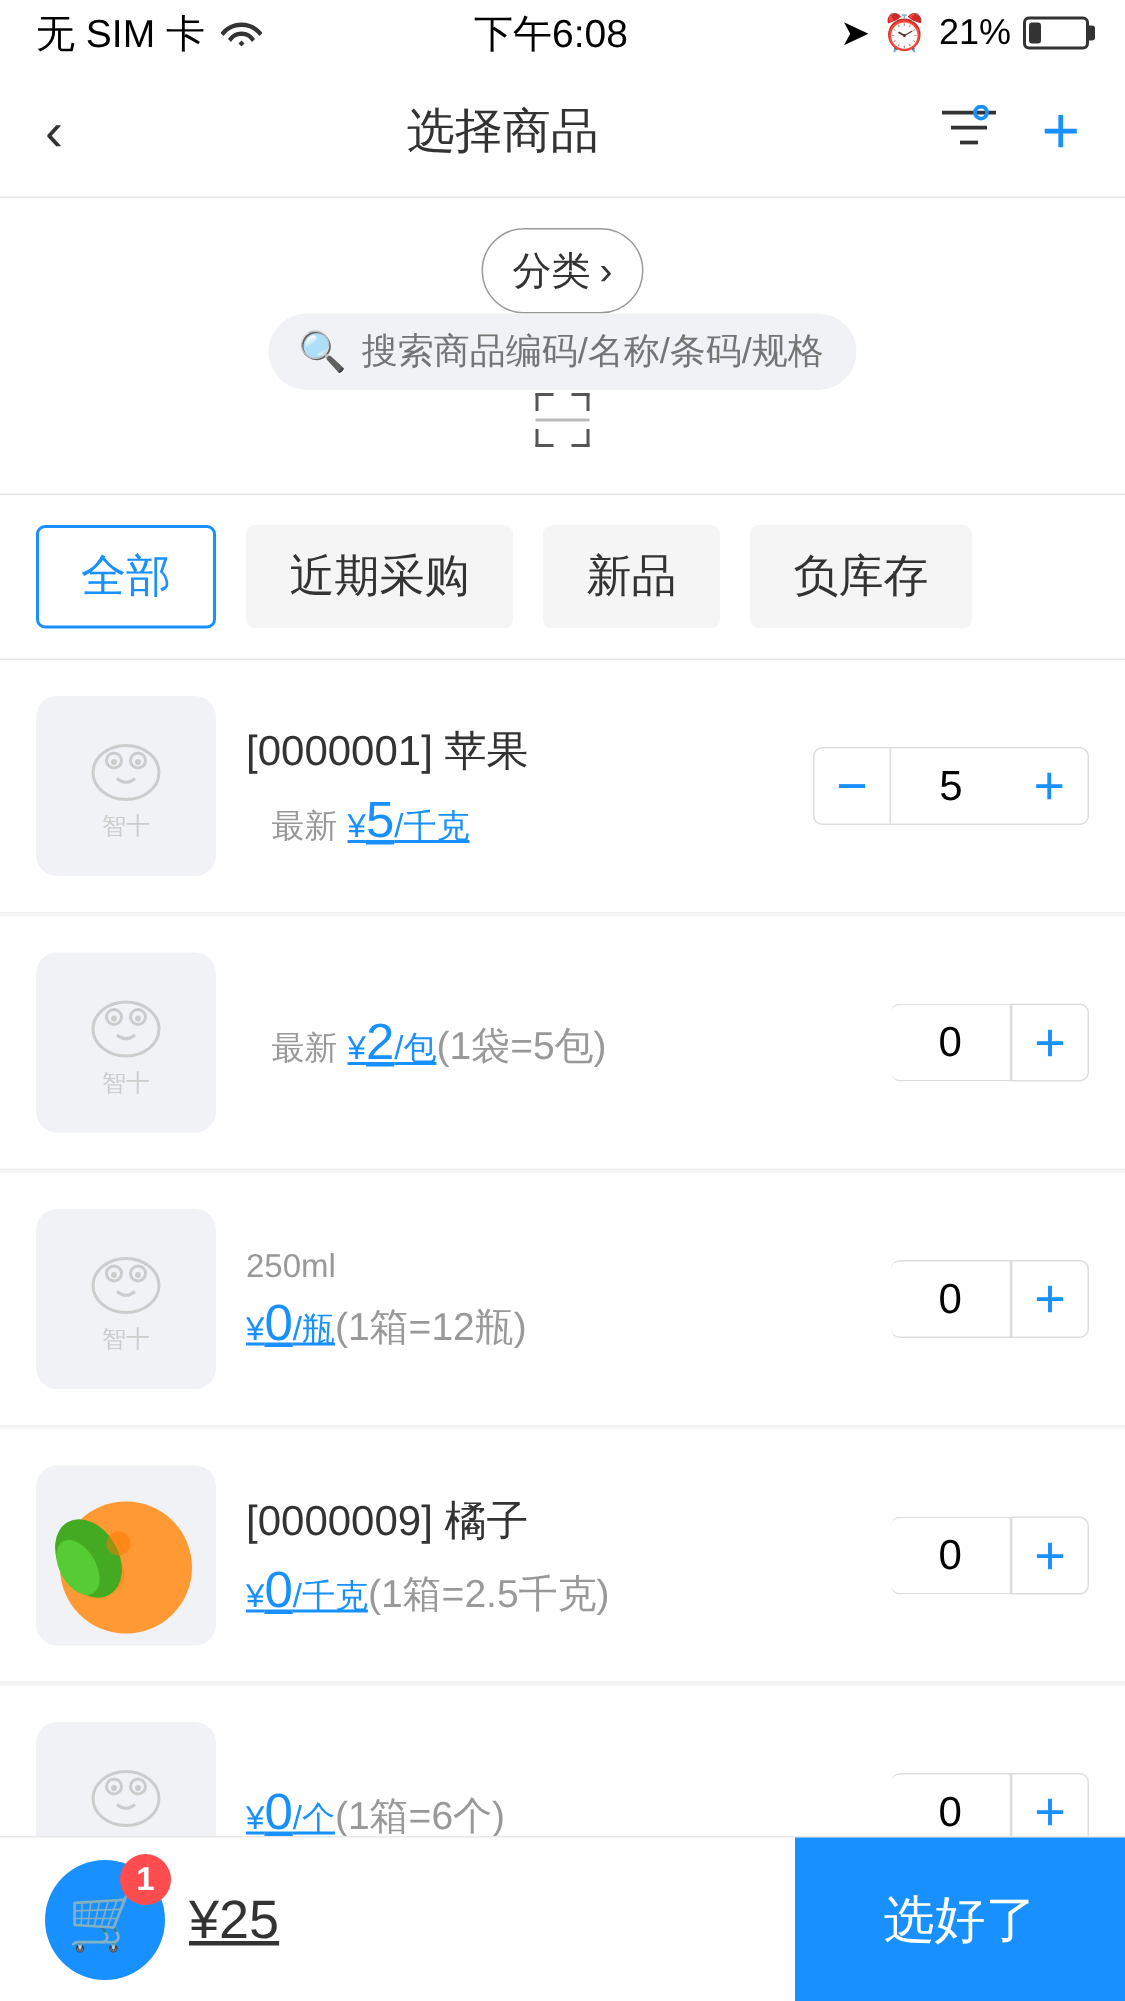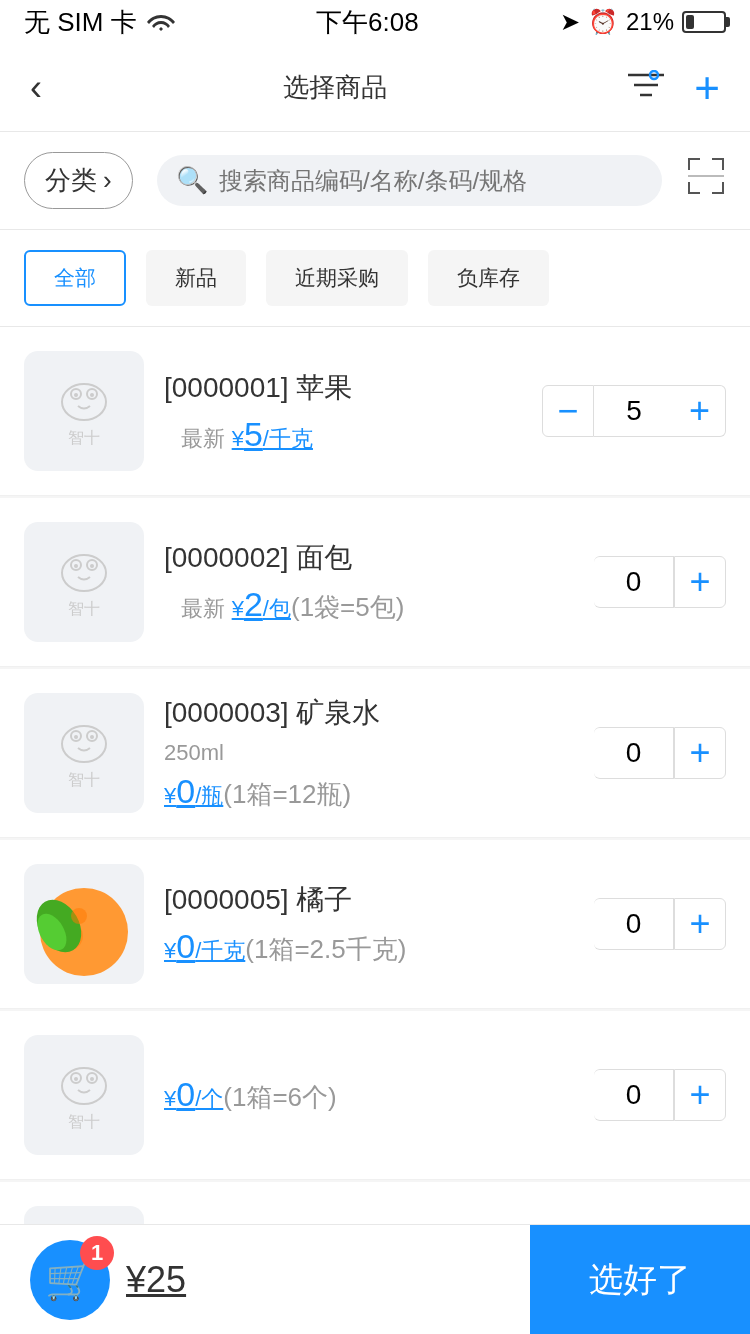--- a/index.html
+++ b/index.html
@@ -42,33 +42,34 @@
     
     .nav-bar {
       background: #fff;
       height: 88px;
       display: flex;
       align-items: center;
       justify-content: space-between;
       padding: 0 30px;
       border-bottom: 1px solid #e8e8e8;
     }
-    .nav-title { font-size: 26px; font-weight: 500; color: #333; }
+    .nav-title { font-size: 32px; font-weight: 500; color: #333; }
     .nav-actions { display: flex; align-items: center; gap: 30px; }
     .nav-icon { font-size: 36px; color: #333; cursor: pointer; }
     .nav-back { font-size: 36px; color: #333; }
 
     
     .filter-bar {
       background: #fff;
       padding: 20px 24px;
       display: flex;
       align-items: center;
-      gap: 24px;
+      gap: 0;
       border-bottom: 1px solid #e8e8e8;
+      flex-direction: column;
     }
     .category-btn {
       display: flex; align-items: center; gap: 6px;
       border: 1px solid #999; border-radius: 30px;
       padding: 10px 20px;
       font-size: 26px; color: #333;
       white-space: nowrap;
       background: #fff;
     }
     .search-box {
@@ -90,21 +91,21 @@
     .tab-bar {
       background: #fff;
       display: flex;
       padding: 20px 24px;
       gap: 20px;
       border-bottom: 1px solid #e8e8e8;
     }
     .tab-btn {
       padding: 12px 28px;
       border-radius: 6px;
-      font-size: 21px;
+      font-size: 30px;
       border: 1px solid transparent;
       background: #f5f5f5;
       color: #333;
       cursor: pointer;
     }
     .tab-btn.active {
       background: #fff;
       border: 2px solid #1890ff;
       color: #1890ff;
       border-radius: 6px;
@@ -295,24 +296,24 @@
       <rect x="2" y="19" width="36" height="2" fill="#555" opacity="0.4"></rect>
     </svg>
   </span>
 </div>
 
 <div class="tab-bar">
   <button class="tab-btn active">
     <span>全部</span>
   </button>
   <button class="tab-btn">
-    <span>新品</span>
+    <span>近期采购</span>
   </button>
   <button class="tab-btn">
-    <span>近期采购</span>
+    <span>新品</span>
   </button>
   <button class="tab-btn">
     <span>负库存</span>
   </button>
 </div>
 
 <div class="product-list">
 
   <div class="product-item">
     <div class="product-image">
@@ -350,21 +351,20 @@
           <circle cx="22" cy="20" r="5" fill="none" stroke="#ccc" stroke-width="2"></circle>
           <circle cx="38" cy="20" r="5" fill="none" stroke="#ccc" stroke-width="2"></circle>
           <circle cx="22" cy="21" r="2" fill="#ccc"></circle>
           <circle cx="38" cy="21" r="2" fill="#ccc"></circle>
           <path d="M24 32 Q30 37 36 32" stroke="#ccc" stroke-width="2" fill="none"></path>
         </svg>
         <span class="owl-text" style="font-size:16px;color:#ccc;">智十</span>
       </div>
     </div>
     <div class="product-info">
-      <div class="product-name">[0000002] 面包</div>
       <div class="product-price">
         <span class="price-latest">最新</span>
         <span class="price-currency">¥</span><span class="price-amount">2</span><span class="price-unit">/包</span><span class="price-info">(1袋=5包)</span>
       </div>
     </div>
     <div class="qty-control">
       <input class="qty-input" type="text" value="0" style="border-radius: 6px 0px 0px 6px; border-right: 1px solid rgb(221, 221, 221);">
       <button class="qty-btn plus" style="border-left:1px solid #ddd; border-radius:0 6px 6px 0;">+</button>
     </div>
   </div>
@@ -377,21 +377,20 @@
           <circle cx="22" cy="20" r="5" fill="none" stroke="#ccc" stroke-width="2"></circle>
           <circle cx="38" cy="20" r="5" fill="none" stroke="#ccc" stroke-width="2"></circle>
           <circle cx="22" cy="21" r="2" fill="#ccc"></circle>
           <circle cx="38" cy="21" r="2" fill="#ccc"></circle>
           <path d="M24 32 Q30 37 36 32" stroke="#ccc" stroke-width="2" fill="none"></path>
         </svg>
         <span class="owl-text" style="font-size:16px;color:#ccc;">智十</span>
       </div>
     </div>
     <div class="product-info">
-      <div class="product-name">[0000003] 矿泉水</div>
       <div class="product-spec">250ml</div>
       <div class="product-price">
         <span class="price-currency">¥</span><span class="price-amount">0</span><span class="price-unit">/瓶</span><span class="price-info">(1箱=12瓶)</span>
       </div>
     </div>
     <div class="qty-control">
       <input class="qty-input" type="text" value="0" style="border-radius: 6px 0px 0px 6px; border-right: 1px solid rgb(221, 221, 221);">
       <button class="qty-btn plus" style="border-left:1px solid #ddd; border-radius:0 6px 6px 0;">+</button>
     </div>
   </div>
@@ -400,21 +399,21 @@
     <div class="product-image">
       <svg width="120" height="120" viewBox="0 0 120 120">
         <circle cx="60" cy="68" r="44" fill="#ff9933"></circle>
         <circle cx="45" cy="72" r="14" fill="#ff7700" opacity="0.4"></circle>
         <ellipse cx="35" cy="62" rx="20" ry="28" fill="#44aa22" transform="rotate(-30 35 62)"></ellipse>
         <ellipse cx="28" cy="68" rx="12" ry="20" fill="#55cc33" transform="rotate(-30 28 68)"></ellipse>
         <circle cx="55" cy="52" r="8" fill="#ff7700" opacity="0.5"></circle>
       </svg>
     </div>
     <div class="product-info">
-      <div class="product-name">[0000005] 橘子</div>
+      <div class="product-name">[0000009] 橘子</div>
       <div class="product-price">
         <span class="price-currency">¥</span><span class="price-amount">0</span><span class="price-unit">/千克</span><span class="price-info">(1箱=2.5千克)</span>
       </div>
     </div>
     <div class="qty-control">
       <input class="qty-input" type="text" value="0" style="border-radius: 6px 0px 0px 6px; border-right: 1px solid rgb(221, 221, 221);">
       <button class="qty-btn plus" style="border-left:1px solid #ddd; border-radius:0 6px 6px 0;">+</button>
     </div>
   </div>
 

